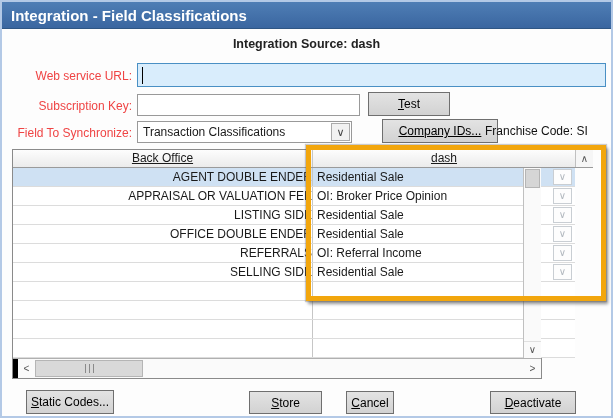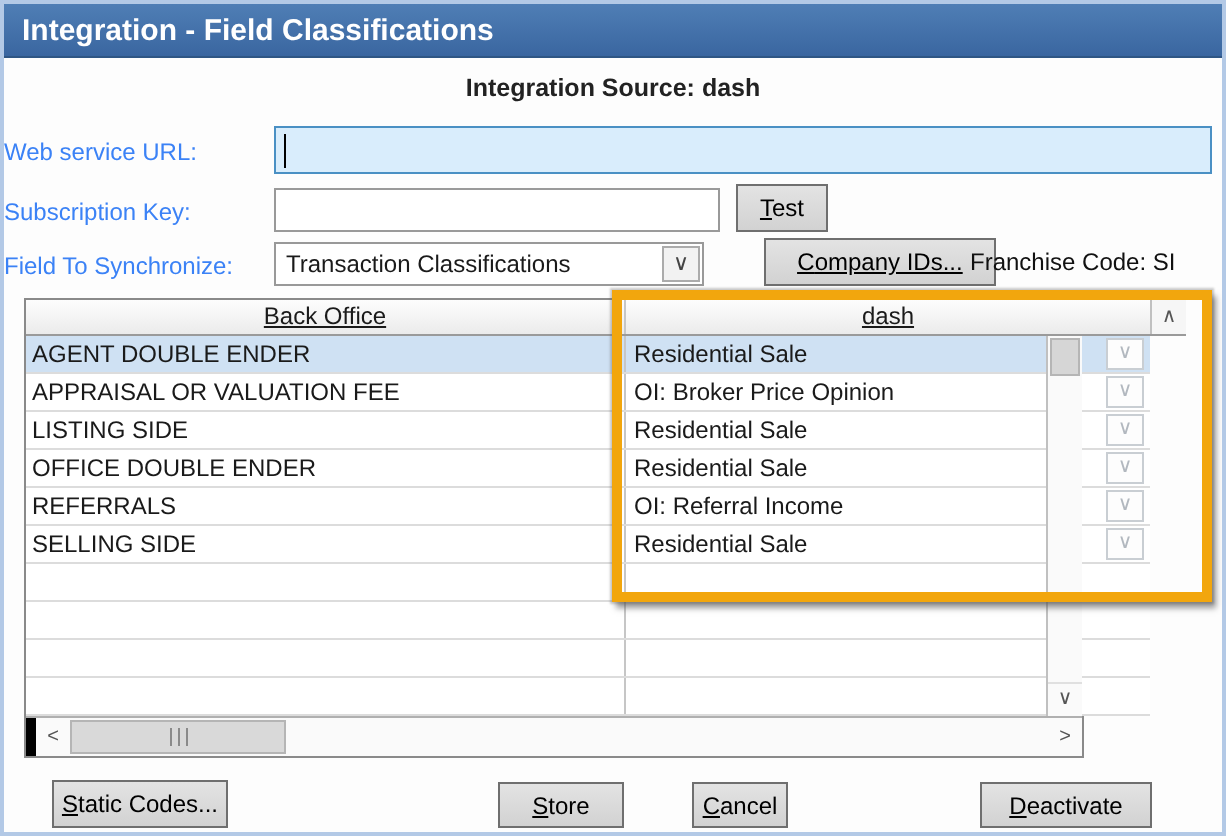--- a/index.html
+++ b/index.html
@@ -16,40 +16,40 @@
     background: linear-gradient(#4f7eb5, #3a66a0);
     color: #fff; font-weight: bold; font-size: 15px; line-height: 27px;
     padding-left: 9px; border-bottom: 1px solid #2f5684;
   }
 
   .source-line {
     position: absolute; top: 35px; left: 0; right: 0;
     text-align: center; font-weight: bold; font-size: 12.5px; color: #222;
   }
 
-  .lbl { position: absolute; left: 0; width: 130px; text-align: left; font-size: 12px; color: #3b82f6; }
+  .lbl { position: absolute; left: 0; width: 130px; text-align: right; font-size: 12px; color: #ef4444; }
   .lbl1 { top: 67px; }
   .lbl2 { top: 97px; }
   .lbl3 { top: 124px; }
 
   .input { position: absolute; background: #fff; border: 1px solid #999; }
   .input-url { left: 135px; top: 61px; width: 469px; height: 24px;
                background: #d9edfc; border: 1px solid #4a90c4; }
   .caret { position: absolute; left: 4px; top: 3px; width: 1px; height: 17px; background: #000; }
   .input-key { left: 135px; top: 92px; width: 223px; height: 22px; }
 
   .btn {
     position: absolute; background: linear-gradient(#e3e3e3, #d2d2d2);
     border: 1px solid #6f6f6f; font-size: 12px; color: #000;
     text-align: center; font-family: "Liberation Sans", sans-serif; cursor: default;
   }
-  .btn-test       { left: 366px; top: 90px;  width: 46px;  height: 24px; }
+  .btn-test       { left: 366px; top: 90px;  width: 82px;  height: 24px; }
   .btn-company    { left: 380px; top: 117px; width: 116px; height: 24px; text-decoration: underline; }
   .btn-static     { left: 24px;  top: 388px; width: 88px;  height: 24px; }
-  .btn-store      { left: 247px; top: 389px; width: 63px;  height: 23px; }
+  .btn-store      { left: 247px; top: 389px; width: 73px;  height: 23px; }
   .btn-cancel     { left: 316px; top: 389px; width: 48px;  height: 23px; margin-left: 28px; }
   .btn-deactivate { left: 488px; top: 389px; width: 86px; height: 23px; }
 
   .combo { position: absolute; left: 135px; top: 119px; width: 215px; height: 22px;
            background: #fff; border: 1px solid #999; }
   .combo-text { position: absolute; left: 5px; top: 0; line-height: 20px; font-size: 12px; white-space: nowrap; }
   .combo-btn { position: absolute; right: 1px; top: 1px; width: 19px; height: 18px;
                background: #f2f2f2; border: 1px solid #ababab;
                display: flex; align-items: center; justify-content: center; }
   .chev { font-size: 11px; line-height: 1; color: #444; }
@@ -65,21 +65,21 @@
   .th1 { width: 300px; border-right: 1px solid #c6c6c6; }
   .th2 { width: 262px; }
   .th-scroll { width: 18px; border-left: 1px solid #c0c0c0; background: #f6f6f6;
                display: flex; align-items: center; justify-content: center; }
   .th-scroll .chev { color: #555; font-size: 10px; }
 
   .tbody { position: absolute; left: 0; top: 18px; width: 562px; }
   .tr { display: flex; height: 19px; border-bottom: 1px solid #dcdcdc; background: #fff; }
   .tr.selected { background: #cfe1f3; }
   .td { font-size: 12px; line-height: 18px; white-space: nowrap; overflow: hidden; }
-  .td1 { width: 300px; padding-left: 3px; border-right: 1px solid #c6c6c6; }
+  .td1 { width: 300px; padding-left: 3px; border-right: 1px solid #c6c6c6; text-align: right; }
   .td2 { width: 262px; position: relative; padding-left: 4px; }
   .dd-btn { position: absolute; right: 3px; top: 1px; width: 19px; height: 16px;
             background: #fdfdfd; border: 1px solid #c9ced3;
             display: flex; align-items: center; justify-content: center; }
   .dd-btn .chev { color: #b2b8bf; font-size: 10px; }
 
   .vscroll { position: absolute; right: 0; top: 18px; bottom: 20px; width: 18px;
              background: #fafafa; border-left: 1px solid #c0c0c0; }
   .vthumb { position: absolute; left: 1px; right: 1px; top: 1px; height: 19px;
             background: #d6d6d6; border: 1px solid #b5b5b5; }

